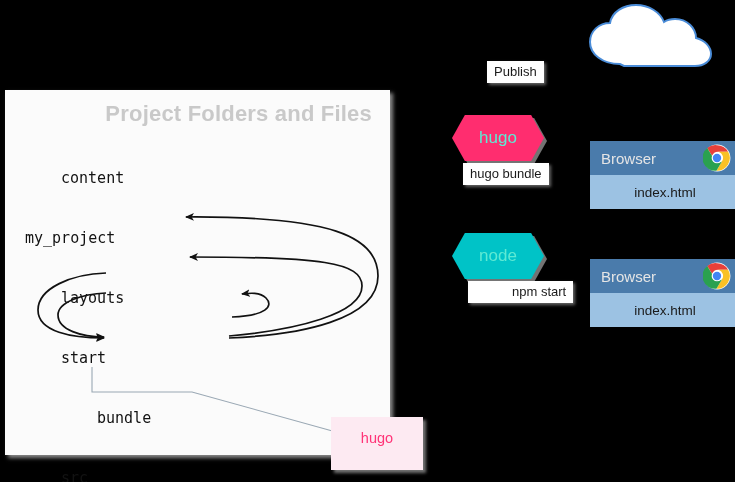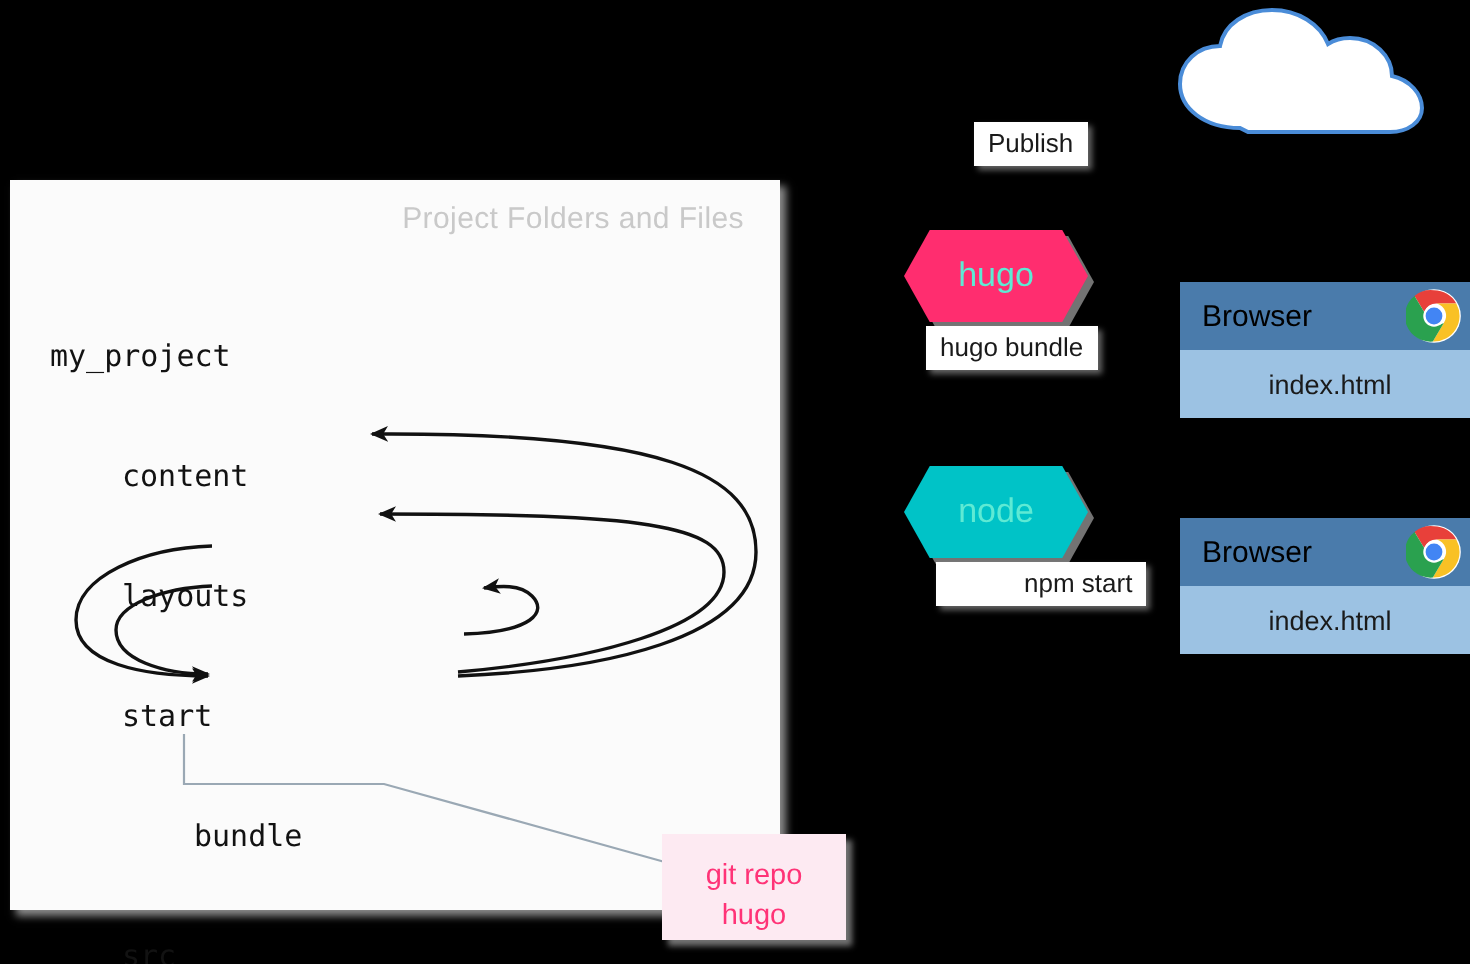--- a/index.html
+++ b/index.html
@@ -22,24 +22,25 @@
     top: 90px;
     width: 385px;
     height: 365px;
     background: #fbfbfb;
     box-shadow: 3px 3px 4px rgba(255,255,255,0.55);
   }
   #panel-title {
     position: absolute;
     right: 18px;
     top: 11px;
-    font-size: 15px;
+    font-size: 22px;
     color: #c9c9c9;
     letter-spacing: 0.2px;
     white-space: nowrap;
+    font-weight: bold;
   }
 
   
   #file-tree {
     position: absolute;
     left: 20px;
     top: 38px;
     font-family: "DejaVu Sans Mono", "Liberation Mono", monospace;
     font-size: 15px;
     line-height: 20px;
@@ -131,21 +132,21 @@
   #browser-1 { left: 590px; top: 141px; }
   #browser-2 { left: 590px; top: 259px; }
   .browser-titlebar {
     position: relative;
     height: 34px;
     background: #4a7bab;
     display: flex;
     align-items: center;
   }
   .browser-title {
-    color: #000000;
+    color: #e5e5e5;
     font-size: 15px;
     padding-left: 11px;
   }
   .browser-body {
     height: 34px;
     background: #9cc2e3;
     color: #1a1a1a;
     font-size: 13.5px;
     display: flex;
     align-items: center;
@@ -169,22 +170,22 @@
   }
 </style>
 </head>
 <body>
 
 <div id="project-panel">
 
   <div id="panel-title">Project Folders and Files</div>
 
   <div id="file-tree">
+    <span class="node" style="padding-left:36px">content</span>
     <span class="node">my_project</span>
-    <span class="node" style="padding-left:36px">content</span>
     <span class="node" style="padding-left:36px">layouts</span>
     <span class="node" style="padding-left:36px">start</span>
     <span class="node" style="padding-left:72px">bundle</span>
     <span class="node" style="padding-left:36px">src</span>
     
     
     
     
     
     
@@ -205,21 +206,20 @@
   <path d="M 106,273 C 72,274 38,288 38,310 C 38,332 72,338 104,338" fill="none" stroke="#111111" stroke-width="1.7" marker-end="url(#ah)"></path>
 
   <path d="M 106,293 C 82,294 58,302 58,315 C 58,330 82,337 104,337" fill="none" stroke="#111111" stroke-width="1.7" marker-end="url(#ah)"></path>
 
   <path d="M 232,317 C 266,316 274,306 266,298 C 260,292 250,293 242,294" fill="none" stroke="#111111" stroke-width="1.7" marker-end="url(#ah)"></path>
 
   <polyline points="92,367 92,392 192,392 336,432" fill="none" stroke="#9aa8b4" stroke-width="1.1"></polyline>
 </svg>
 
 <div id="git-note">
-  <div>git repo</div>
   <div>hugo</div>
 </div>
 
 <svg id="cloud" viewBox="0 0 142 68" xmlns="http://www.w3.org/2000/svg">
   <path d="M44 62 C26 62 14 52 14 40 C14 29 23 21 34 21 C36 10 47 3 60 3
            C73 3 84 10 88 20 C91 18 95 17 99 17 C111 17 120 26 120 36
            C129 38 135 45 135 52 C135 59 128 64 119 64 L48 64 Z" fill="#ffffff" stroke="#4a8cd8" stroke-width="2"></path>
 </svg>
 
 <div class="wlabel" id="publish-label">Publish</div>

